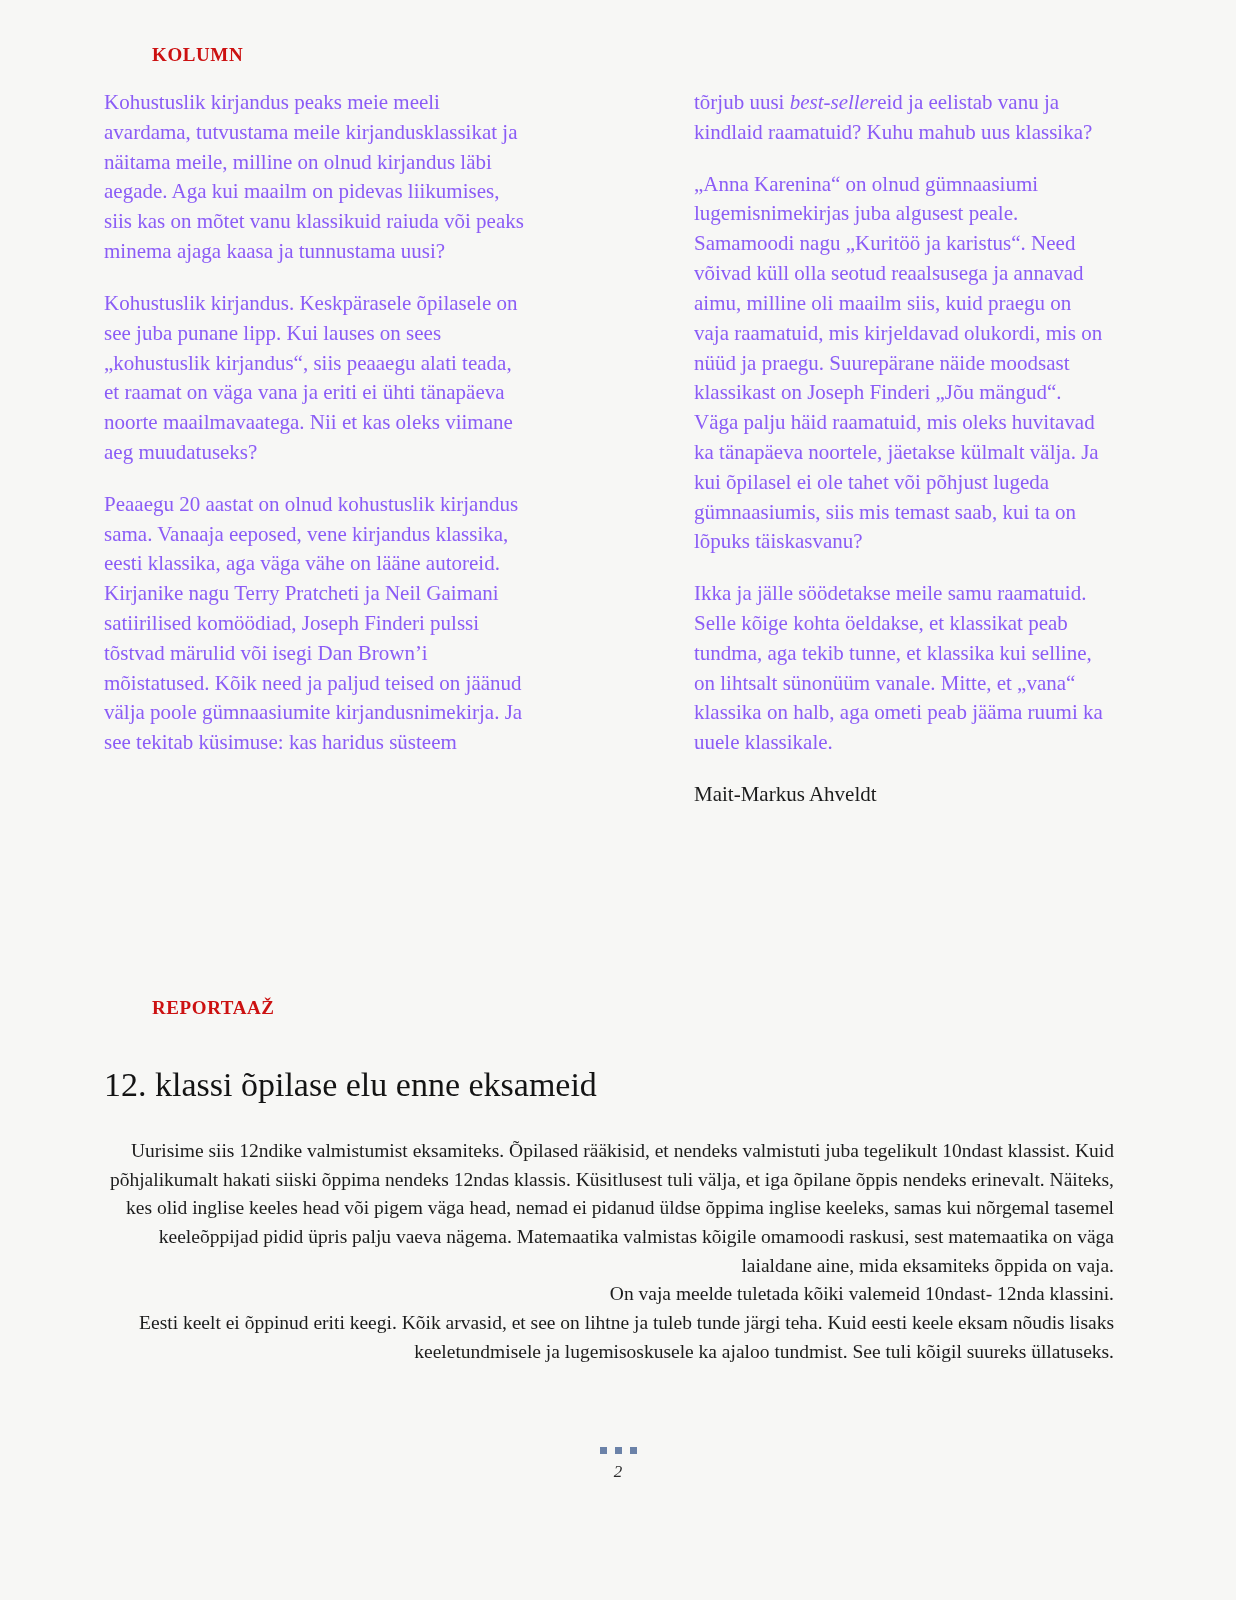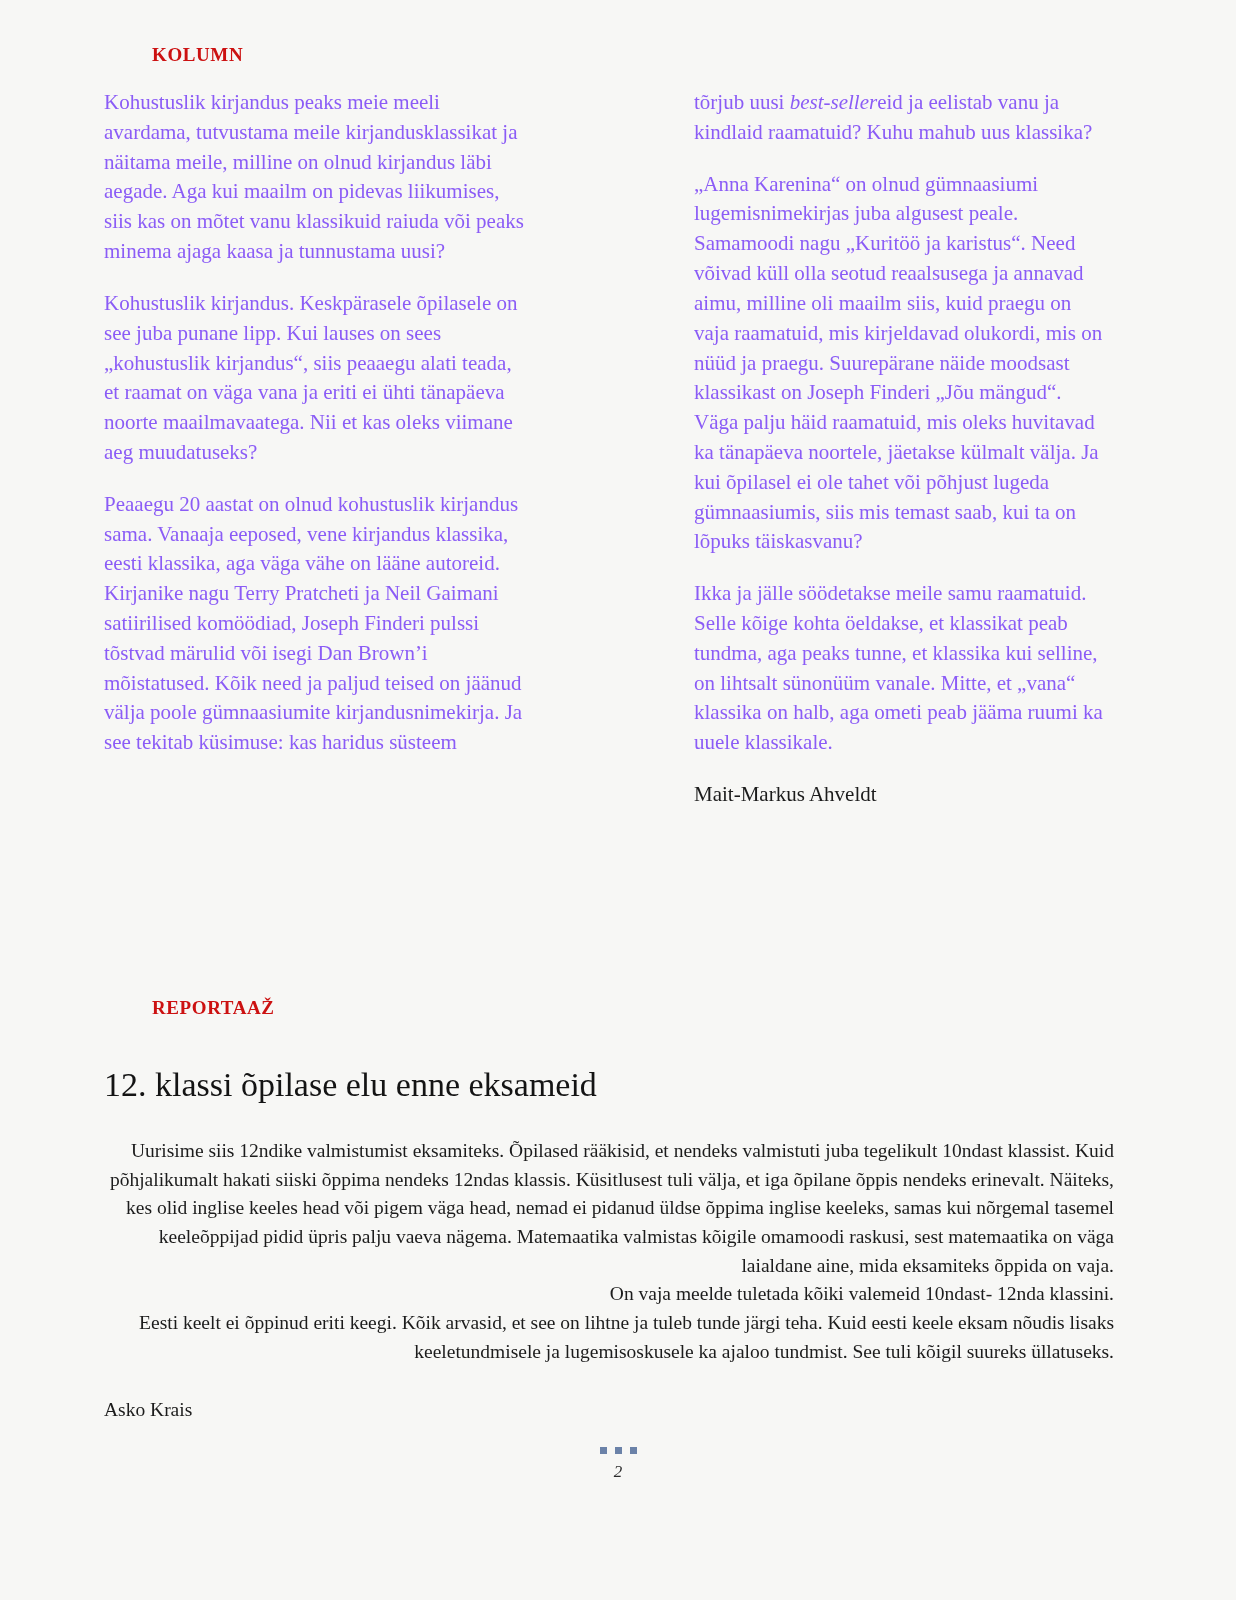--- a/index.html
+++ b/index.html
@@ -187,40 +187,39 @@
 
         <p class="body">Kohustuslik kirjandus peaks meie meeli avardama, tutvustama meile kirjandusklassikat ja näitama meile, milline on  olnud kirjandus läbi aegade. Aga kui maailm on pidevas liikumises, siis kas on mõtet vanu klassikuid raiuda või peaks minema ajaga kaasa ja tunnustama uusi?</p>
         <p class="body">Kohustuslik kirjandus. Keskpärasele õpilasele on see juba punane lipp. Kui lauses on sees „kohustuslik kirjandus“, siis peaaegu alati teada, et raamat on väga vana ja eriti ei ühti tänapäeva noorte maailmavaatega. Nii et kas oleks viimane aeg muudatuseks?</p>
         <p class="body">Peaaegu 20 aastat on olnud kohustuslik kirjandus sama. Vanaaja eeposed, vene kirjandus klassika, eesti klassika, aga väga vähe on lääne autoreid. Kirjanike nagu Terry Pratcheti ja Neil Gaimani satiirilised komöödiad, Joseph Finderi pulssi tõstvad märulid või isegi Dan Brown’i mõistatused. Kõik need ja paljud teised on jäänud välja poole gümnaasiumite kirjandusnimekirja. Ja see tekitab küsimuse: kas haridus süsteem</p>
       </div>
 
       <div class="col-right">
         <p class="body"><span>tõrjub uusi </span><em class="bs">best-seller</em><span>eid ja eelistab vanu ja kindlaid raamatuid? Kuhu mahub uus klassika?</span></p>
 
         <p class="body">„Anna Karenina“ on olnud gümnaasiumi lugemisnimekirjas juba algusest peale. Samamoodi nagu „Kuritöö ja karistus“. Need võivad küll olla seotud reaalsusega ja annavad aimu, milline oli maailm siis, kuid praegu on vaja raamatuid, mis kirjeldavad olukordi, mis on nüüd ja praegu. Suurepärane näide moodsast klassikast on Joseph Finderi „Jõu mängud“. Väga palju häid raamatuid, mis oleks huvitavad ka tänapäeva noortele, jäetakse külmalt välja. Ja kui õpilasel ei ole tahet või põhjust lugeda gümnaasiumis, siis mis temast saab, kui ta on lõpuks täiskasvanu?</p>
-        <p class="body">Ikka ja jälle söödetakse meile samu raamatuid. Selle kõige kohta öeldakse, et klassikat peab tundma, aga peaks tunne, et klassika kui selline, on lihtsalt sünonüüm vanale. Mitte, et „vana“ klassika on halb, aga ometi peab jääma ruumi ka uuele klassikale.</p>
+        <p class="body">Ikka ja jälle söödetakse meile samu raamatuid. Selle kõige kohta öeldakse, et klassikat peab tundma, aga tekib tunne, et klassika kui selline, on lihtsalt sünonüüm vanale. Mitte, et „vana“ klassika on halb, aga ometi peab jääma ruumi ka uuele klassikale.</p>
 
         <p class="byline">Mait-Markus Ahveldt</p>
       </div>
 
     </div>
   </div>
 
   <div id="reportaaz-section">
 
     <div id="reportaaz-kicker" class="kicker">REPORTAAŽ</div>
 
     <h2 id="reportaaz-title">12. klassi õpilase elu enne eksameid</h2>
 
     <div id="reportaaz-body">
       <p class="wide tight">Uurisime siis 12ndike valmistumist eksamiteks. Õpilased rääkisid, et nendeks valmistuti juba tegelikult 10ndast klassist. Kuid põhjalikumalt hakati siiski õppima nendeks 12ndas klassis. Küsitlusest tuli välja, et iga õpilane õppis nendeks erinevalt. Näiteks, kes olid inglise keeles head või pigem väga head, nemad ei pidanud üldse õppima inglise keeleks, samas kui nõrgemal tasemel keeleõppijad pidid üpris palju vaeva nägema. Matemaatika valmistas kõigile omamoodi raskusi, sest matemaatika on väga laialdane aine, mida eksamiteks õppida on vaja.</p>
       <p class="wide tight after-tight">On vaja meelde tuletada kõiki valemeid 10ndast- 12nda klassini.</p>
       <p class="wide after-tight">Eesti keelt ei õppinud eriti keegi. Kõik arvasid, et see on lihtne ja tuleb tunde järgi teha. Kuid eesti keele eksam nõudis lisaks keeletundmisele ja lugemisoskusele ka ajaloo tundmist. See tuli kõigil suureks üllatuseks.</p>
 
-      <p id="reportaaz-byline">Asko Krais</p>
     </div>
   </div>
 
   <div id="footer">
     <div id="footer-dots">
       <span></span><span></span><span></span>
     </div>
     <span id="page-number">2</span>
   </div>
 

